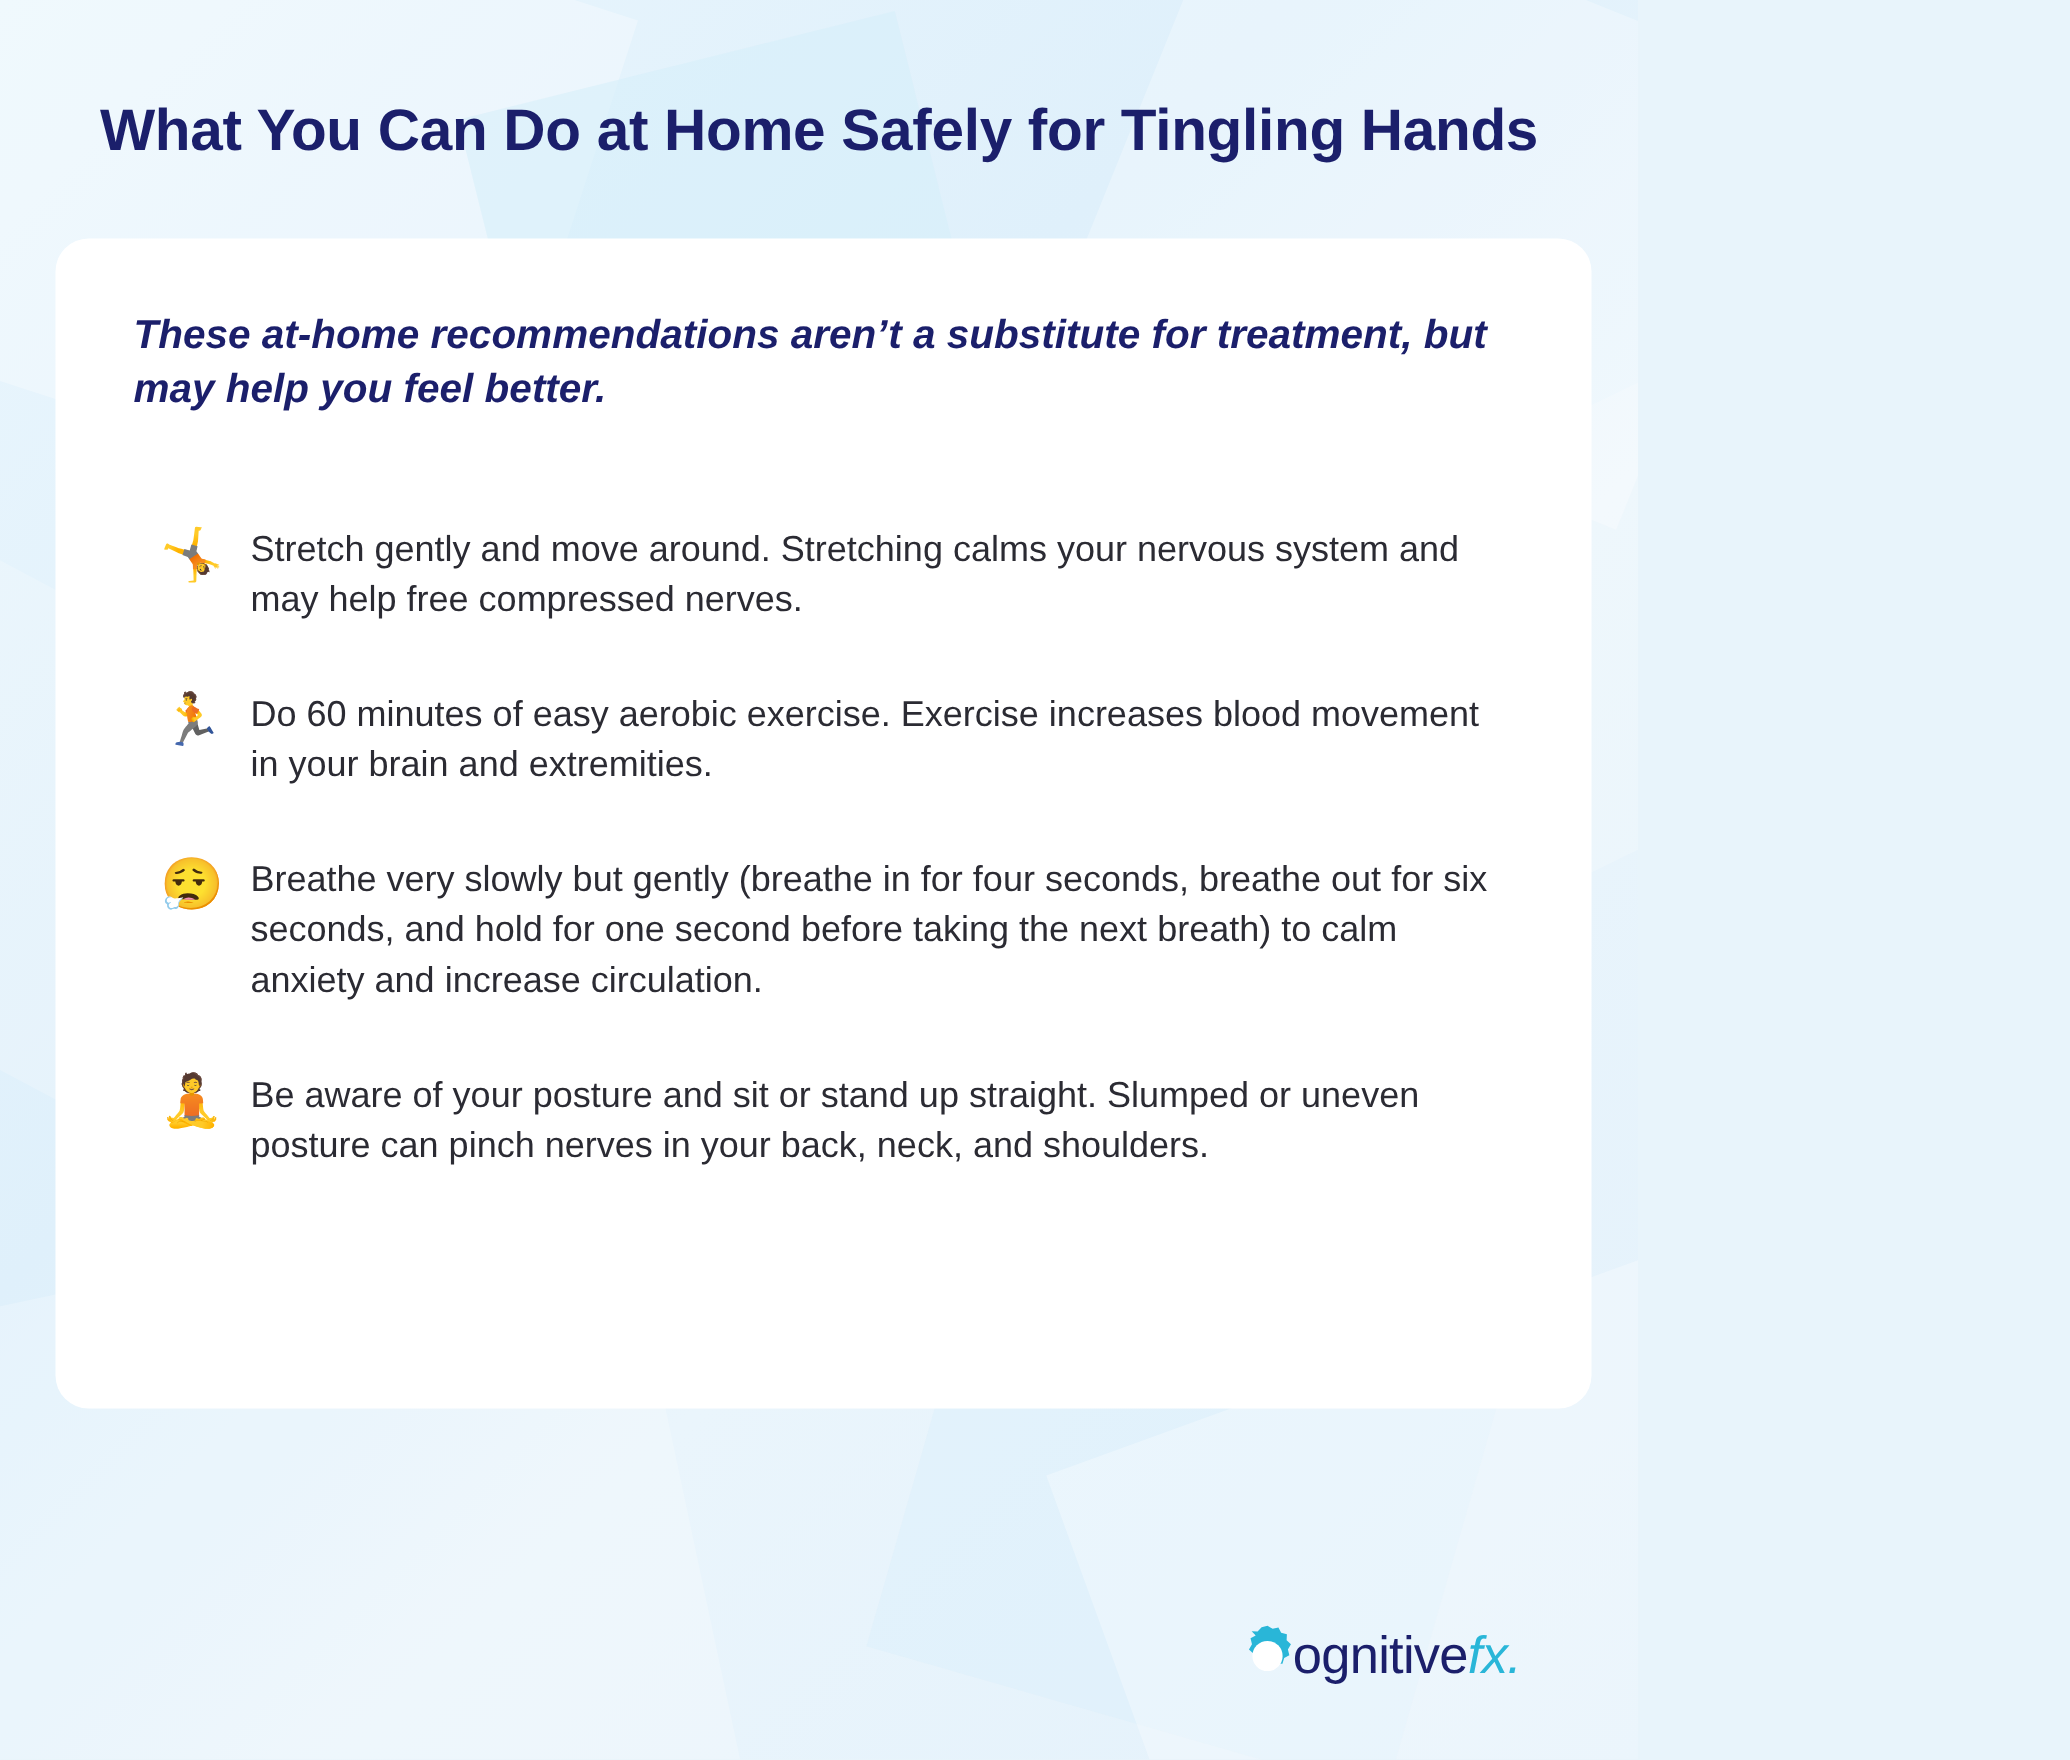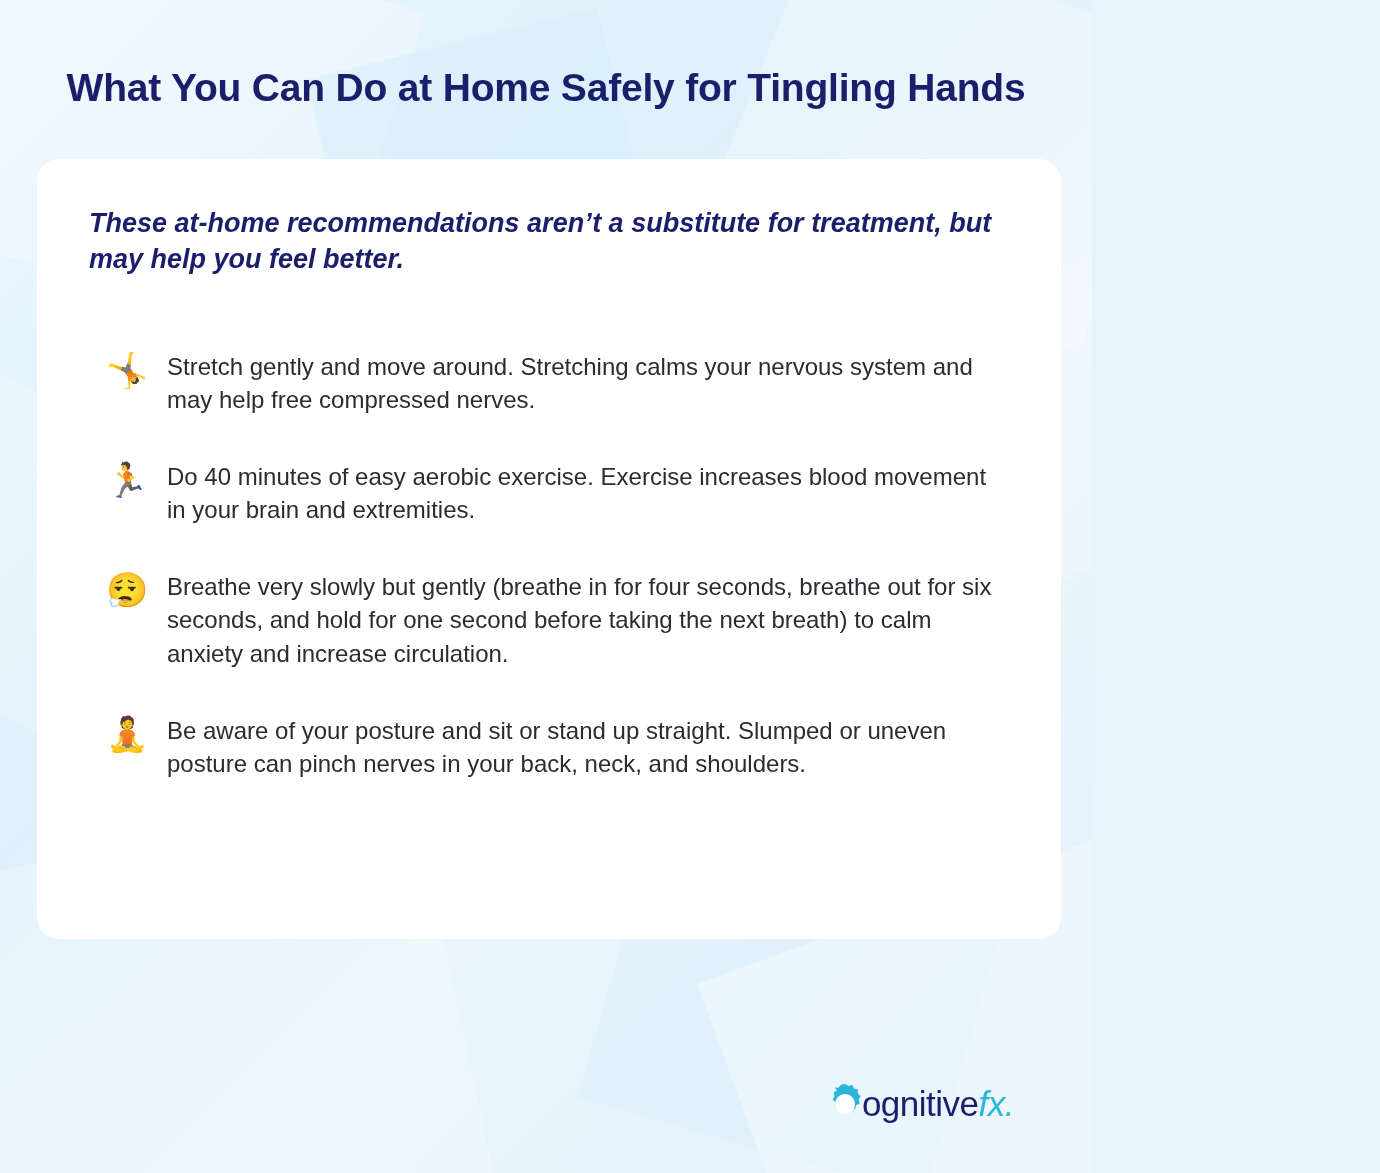--- a/index.html
+++ b/index.html
@@ -136,21 +136,21 @@
   <div class="card">
     <p class="lede">These at-home recommendations aren’t a substitute for treatment, but may help you feel better.</p>
 
     <ul class="tips">
       <li class="tip">
         <span class="tip-icon">🤸</span>
         <span class="tip-text">Stretch gently and move around. Stretching calms your nervous system and may help free compressed nerves.</span>
       </li>
       <li class="tip">
         <span class="tip-icon">🏃</span>
-        <span class="tip-text">Do 40 minutes of easy aerobic exercise. Exercise increases blood movement in your brain and extremities.</span>
+        <span class="tip-text">Do 60 minutes of easy aerobic exercise. Exercise increases blood movement in your brain and extremities.</span>
       </li>
       <li class="tip">
         <span class="tip-icon">😮‍💨</span>
         <span class="tip-text">Breathe very slowly but gently (breathe in for four seconds, breathe out for six seconds, and hold for one second before taking the next breath) to calm anxiety and increase circulation.</span>
       </li>
       <li class="tip">
         <span class="tip-icon">🧘</span>
         <span class="tip-text">Be aware of your posture and sit or stand up straight. Slumped or uneven posture can pinch nerves in your back, neck, and shoulders.</span>
       </li>
     </ul>

